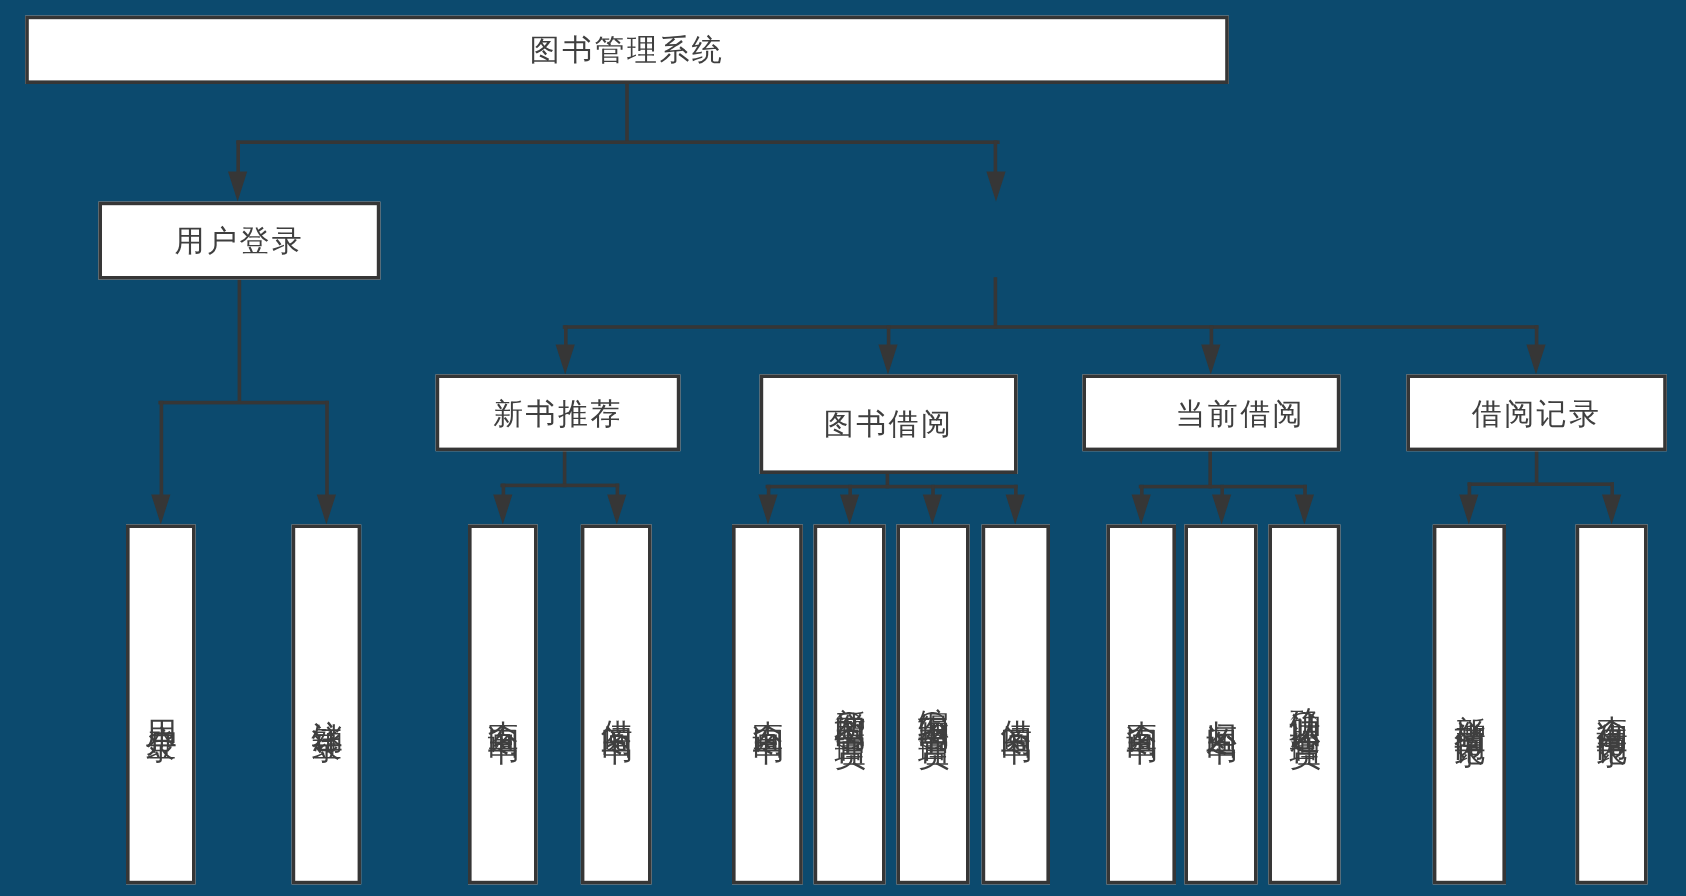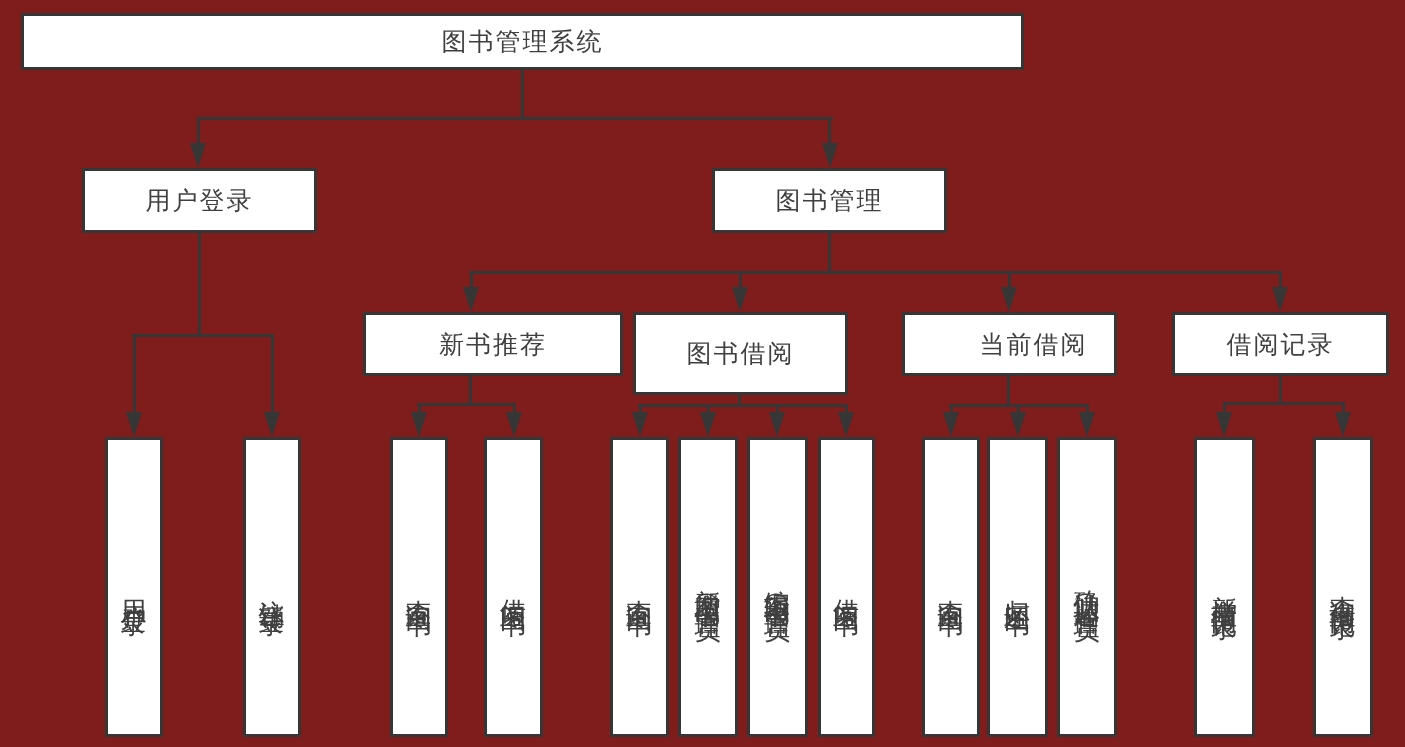--- a/index.html
+++ b/index.html
@@ -1,17 +1,17 @@
 <!DOCTYPE html>
 <html><head>
 <meta charset="utf-8">
 <style>
   html,body{margin:0;padding:0;background:#ffffff;}
   #stage{
-    position:relative;width:1405px;height:747px;background:#7f1d1d;overflow:hidden;
+    position:relative;width:1405px;height:747px;background:#0c4a6e;overflow:hidden;
     font-family:"DejaVu Sans","Liberation Sans",sans-serif;color:#404040;
   }
   
   .box{
     position:absolute;box-sizing:border-box;border:3px solid #363636;background:#ffffff;
     display:flex;align-items:center;justify-content:center;z-index:2;
   }
   .box .lbl{font-size:25px;letter-spacing:2px;color:#3f3f3f;white-space:nowrap;}
   
   .vbox{
@@ -49,43 +49,40 @@
   <div class="vl" style="left:521px;top:68px;height:51px;"></div>
   <div class="hl" style="left:197px;top:117px;width:636px;"></div>
   <div class="vl" style="left:197px;top:117px;height:28px;"></div>
   <div class="ar" style="left:190px;top:143px;"></div>
   <div class="vl" style="left:828px;top:117px;height:28px;"></div>
   <div class="ar" style="left:822px;top:143px;"></div>
 
   <div class="box" style="left:82px;top:168px;width:235px;height:65px;">
     <span class="lbl">用户登录</span>
   </div>
-  <div class="box" style="left:712px;top:168px;width:235px;height:65px;">
-    <span class="lbl">图书管理</span>
-  </div>
 
   <div class="vl" style="left:198px;top:231px;height:105px;"></div>
   <div class="hl" style="left:132px;top:334px;width:142px;"></div>
   <div class="vl" style="left:133px;top:334px;height:79px;"></div>
   <div class="ar" style="left:126px;top:412px;"></div>
   <div class="vl" style="left:271px;top:334px;height:79px;"></div>
   <div class="ar" style="left:264px;top:412px;"></div>
 
   <div class="vl" style="left:828px;top:231px;height:43px;"></div>
   <div class="hl" style="left:469px;top:271px;width:813px;"></div>
   <div class="vl" style="left:470px;top:271px;height:18px;"></div>
   <div class="ar" style="left:463px;top:287px;"></div>
   <div class="vl" style="left:739px;top:271px;height:18px;"></div>
   <div class="ar" style="left:732px;top:287px;"></div>
   <div class="vl" style="left:1008px;top:271px;height:18px;"></div>
   <div class="ar" style="left:1001px;top:287px;"></div>
   <div class="vl" style="left:1279px;top:271px;height:18px;"></div>
   <div class="ar" style="left:1272px;top:287px;"></div>
 
-  <div class="box" style="left:363px;top:312px;width:260px;height:64px;">
+  <div class="box" style="left:363px;top:312px;width:204px;height:64px;">
     <span class="lbl">新书推荐</span>
   </div>
   <div class="box" style="left:633px;top:312px;width:215px;height:83px;">
     <span class="lbl">图书借阅</span>
   </div>
   <div class="box" style="left:902px;top:312px;width:215px;height:64px;padding-left:48px;">
     <span class="lbl">当前借阅</span>
   </div>
   <div class="box" style="left:1172px;top:312px;width:217px;height:64px;">
     <span class="lbl">借阅记录</span>

